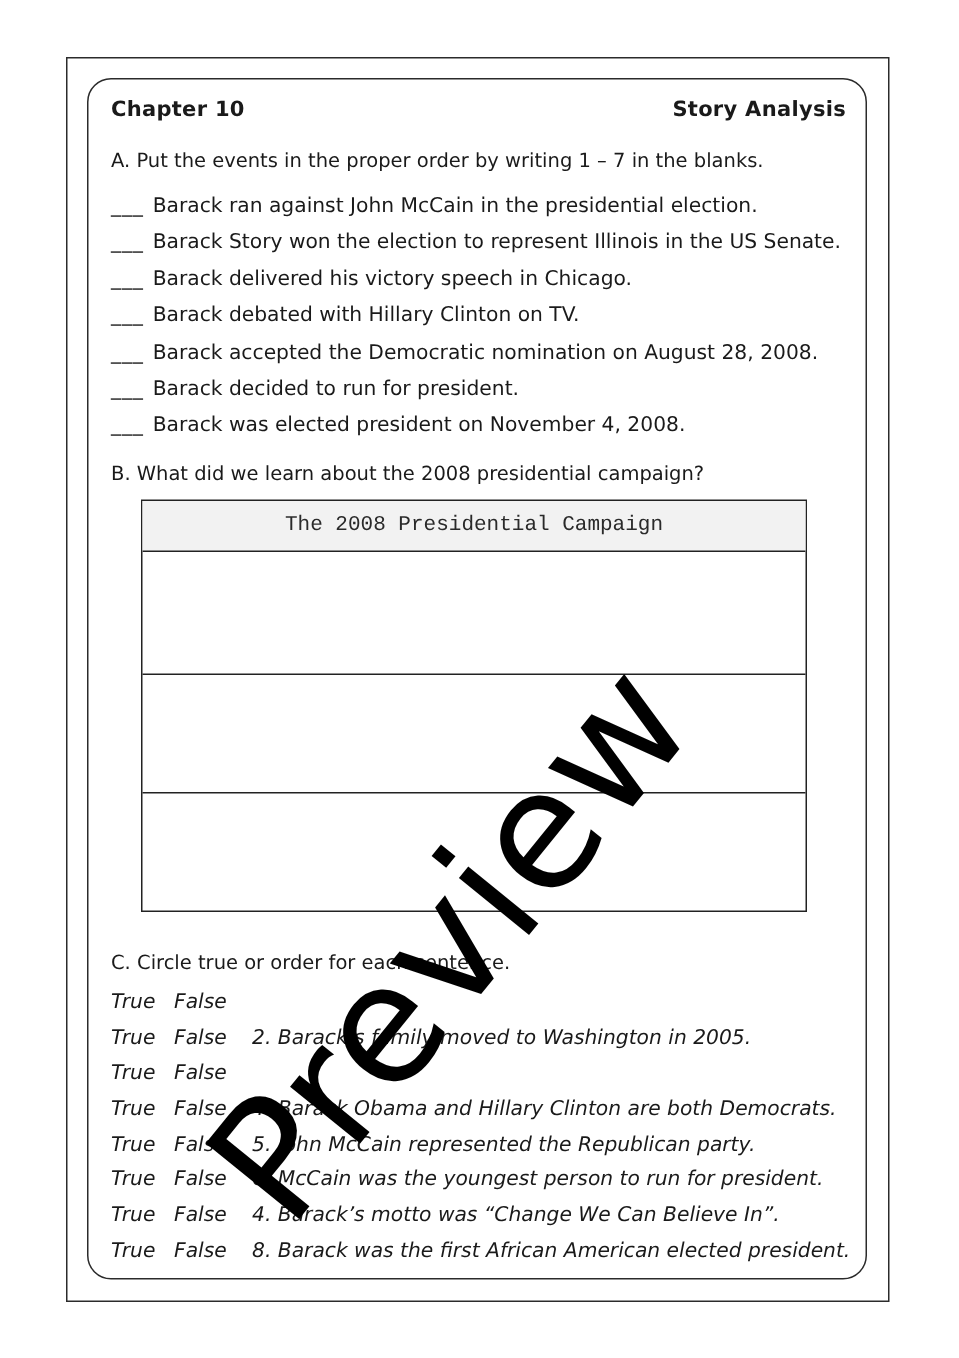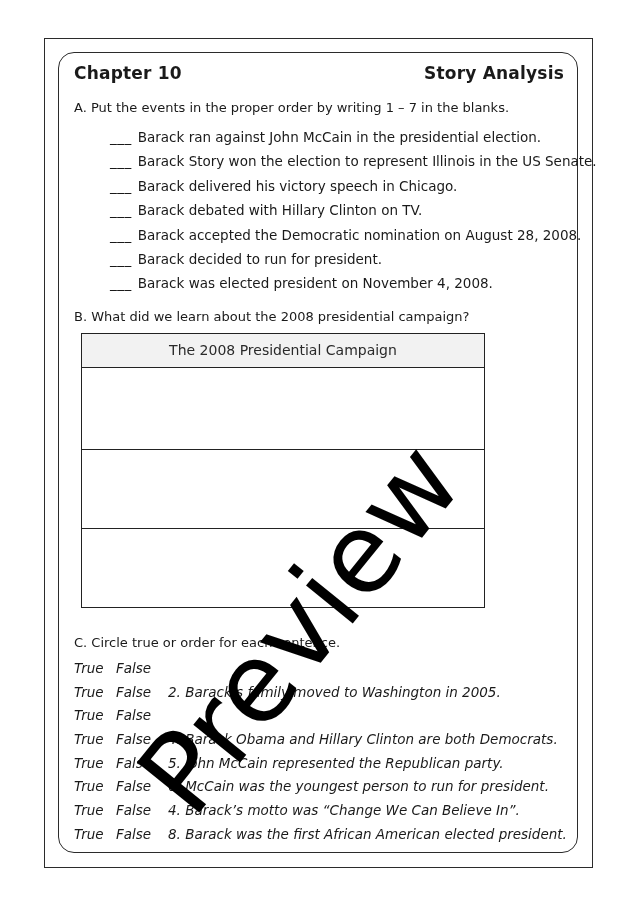--- a/index.html
+++ b/index.html
@@ -23,45 +23,46 @@
     width: 520px; height: 801px;
     border: 1px solid #2b2b2b;
     border-radius: 16px;
     padding: 10px 13px 0 15px;
     background: #ffffff;
   }
   .page-header {
     display: flex;
     justify-content: space-between;
     align-items: center;
-    font-size: 17px;
+    font-size: 14px;
     font-weight: bold;
     line-height: 20px;
     letter-spacing: 0.2px;
     gap: 36px;
   }
   .prompt { font-size: 13px; line-height: 17px; }
   .prompt-a { margin-top: 16px; }
-  .list-a { margin-top: 9px; margin-left: 36px; }
+  .list-a { margin-top: 9px; }
   .list-a .a-row {
     line-height: 24.4px;
     font-size: 13.5px;
     white-space: nowrap;
   }
   .blank {
     display: inline-block;
     letter-spacing: 0.5px;
     margin-right: 6px;
   }
   .prompt-b { margin-top: 12px; }
   .tbl {
     margin-top: 8px;
-    margin-left: 7px;
-    width: 404px;
+    margin-left: 20px;
+    width: 444px;
     border: 1px solid #222;
+    font-family: Liberation Mono, monospace;
   }
   .tbl-header {
     height: 34px;
     background: #f2f2f2;
     border-bottom: 1px solid #222;
     display: flex;
     align-items: center;
     justify-content: center;
     font-size: 14px;
     color: #2a2a2a;

